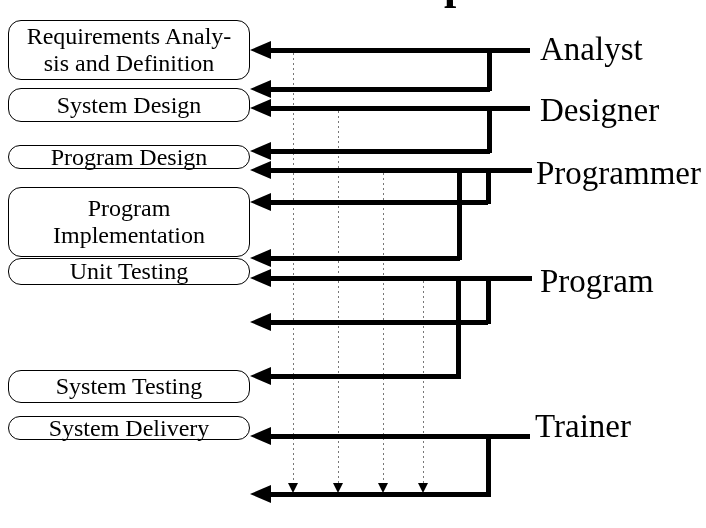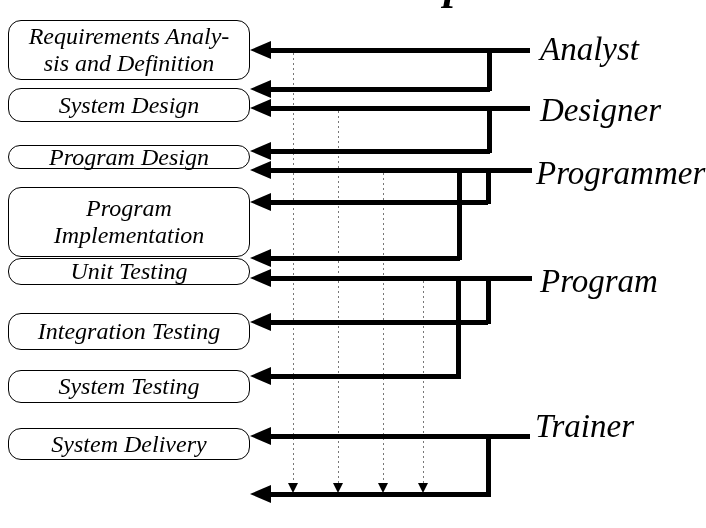--- a/index.html
+++ b/index.html
@@ -1,17 +1,17 @@
 <!DOCTYPE html>
 <html><head>
 <meta charset="utf-8">
 <style>
   html,body{margin:0;padding:0;background:#fff;}
   .stage{position:relative;width:706px;height:528px;background:#ffffff;overflow:hidden;
-         font-family:"Liberation Serif", serif;color:#000;font-style:italic;}
+         font-family:"Liberation Serif", serif;color:#000;}
   .partial-letter{position:absolute;left:444px;top:-41px;font-size:44px;font-weight:bold;
                   font-family:"Liberation Serif",serif;}
   .box{position:absolute;left:8px;width:242px;box-sizing:border-box;
        border:1.7px solid #000;border-radius:13px;background:#fff;
        display:flex;align-items:center;justify-content:center;text-align:center;
        font-size:24px;line-height:1.12;}
   .role{position:absolute;height:38px;font-size:33px;line-height:38px;white-space:nowrap;}
   .h{position:absolute;height:5px;background:#000;}
   .v{position:absolute;width:5px;background:#000;}
   .ahead{position:absolute;width:0;height:0;border-top:9px solid transparent;
@@ -42,27 +42,24 @@
   </div>
   <div class="box" style="top:187px;height:70px">
     <div>
       <div>Program</div>
       <div>Implementation</div>
     </div>
   </div>
   <div class="box" style="top:258px;height:27px">
     <div>Unit Testing</div>
   </div>
-  <div class="box" style="top:313px;height:37px">
-    <div>Integration Testing</div>
-  </div>
   <div class="box" style="top:370px;height:33px">
     <div>System Testing</div>
   </div>
-  <div class="box" style="top:428px;height:32px">
+  <div class="box" style="top:416px;height:24px">
     <div>System Delivery</div>
   </div>
 
   <div class="role" style="left:540px;top:30px">Analyst</div>
   <div class="role" style="left:540px;top:91px">Designer</div>
   <div class="role" style="left:536px;top:154px">Programmer</div>
   <div class="role" style="left:540px;top:262px">Program</div>
   <div class="role" style="left:535px;top:407px">Trainer</div>
 
   <div class="dot" style="left:293px;top:53px;height:430px"></div>

